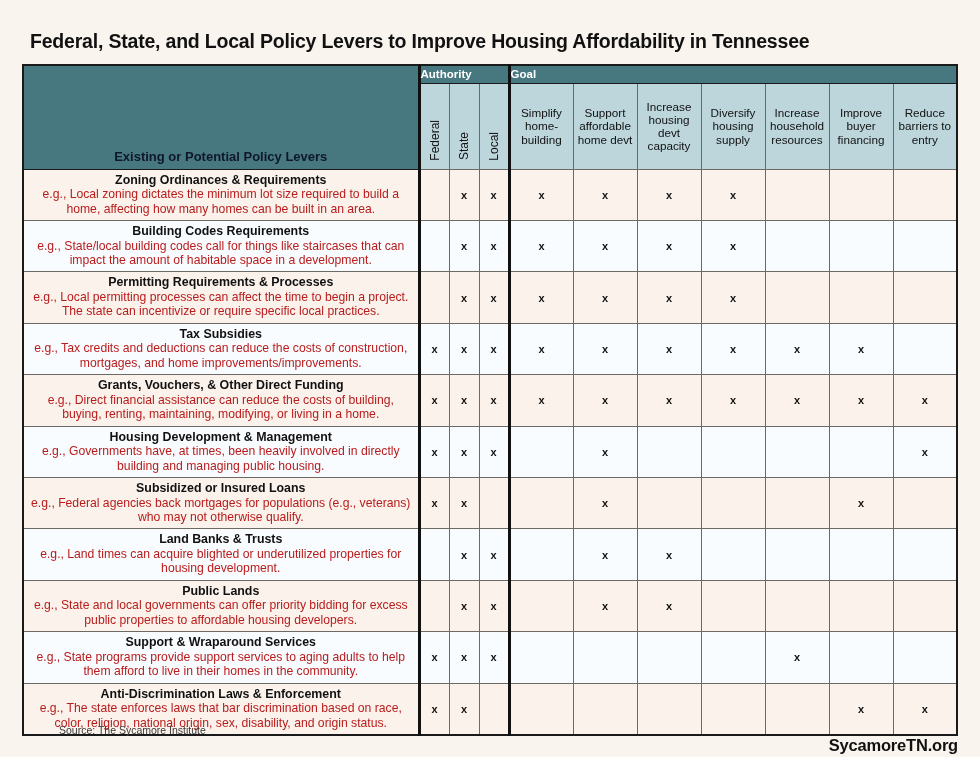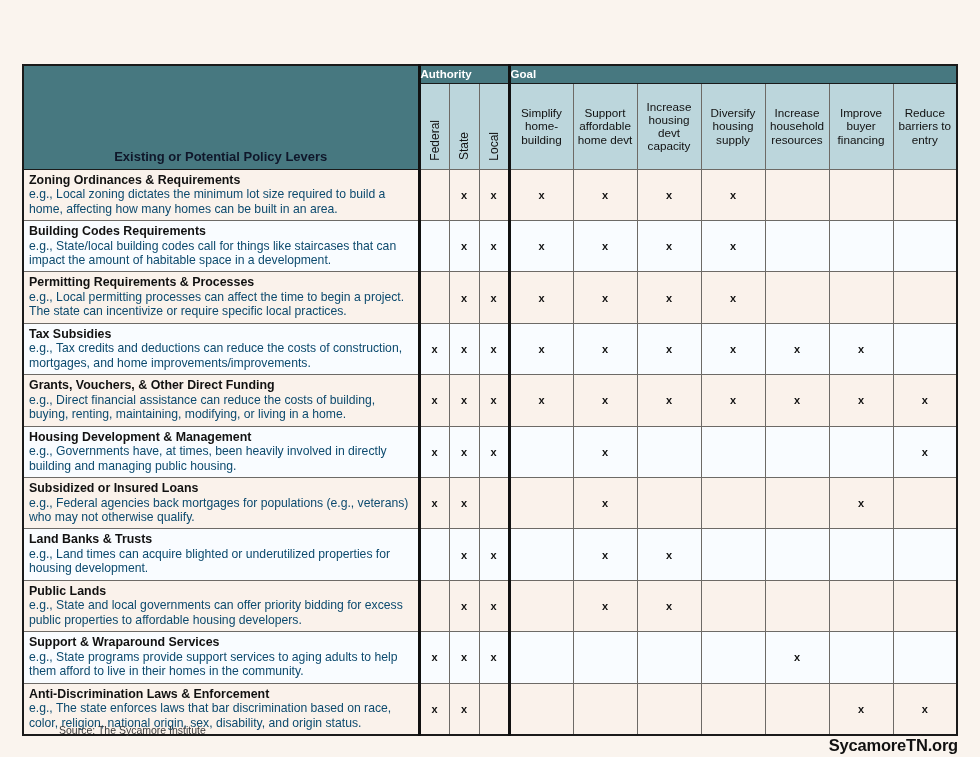--- a/index.html
+++ b/index.html
@@ -80,36 +80,36 @@
     line-height: 1;
     white-space: nowrap;
   }
   
   .sep-left { border-left: 3px solid #111111 !important; }
   .sep-right { border-right: 3px solid #111111 !important; }
   
   tr.r-odd  td { background: #faf2eb; }
   tr.r-even td { background: #f9fcff; }
   td.lever {
-    text-align: left;
+    text-align: center;
     vertical-align: top;
     padding: 3px 5px 4px 5px !important;
     line-height: 1.18;
     border-right: 3px solid #111111 !important;
   }
   .lever-name {
     font-weight: bold;
     font-size: 12.4px;
     color: #111111;
     display: block;
     margin-bottom: 0px;
   }
   .lever-desc {
     font-size: 12.2px;
-    color: #0c4a6e;
+    color: #b91c1c;
     display: block;
   }
   td.mark {
     text-align: center;
     vertical-align: middle;
     font-size: 11px;
     font-weight: bold;
     color: #111111;
     height: 49px;
   }
@@ -127,20 +127,21 @@
     font-weight: bold;
     color: #111111;
     letter-spacing: -0.2px;
   }
 </style>
 </head>
 <body>
 
 <div id="page">
 
+  <div id="title">Federal, State, and Local Policy Levers to Improve Housing Affordability in Tennessee</div>
 
   <table class="matrix">
     <colgroup>
       <col style="width:396px">
       <col style="width:30px">
         <col style="width:30px">
         <col style="width:30px">
       <col style="width:64px">
         <col style="width:64px">
         <col style="width:64px">

